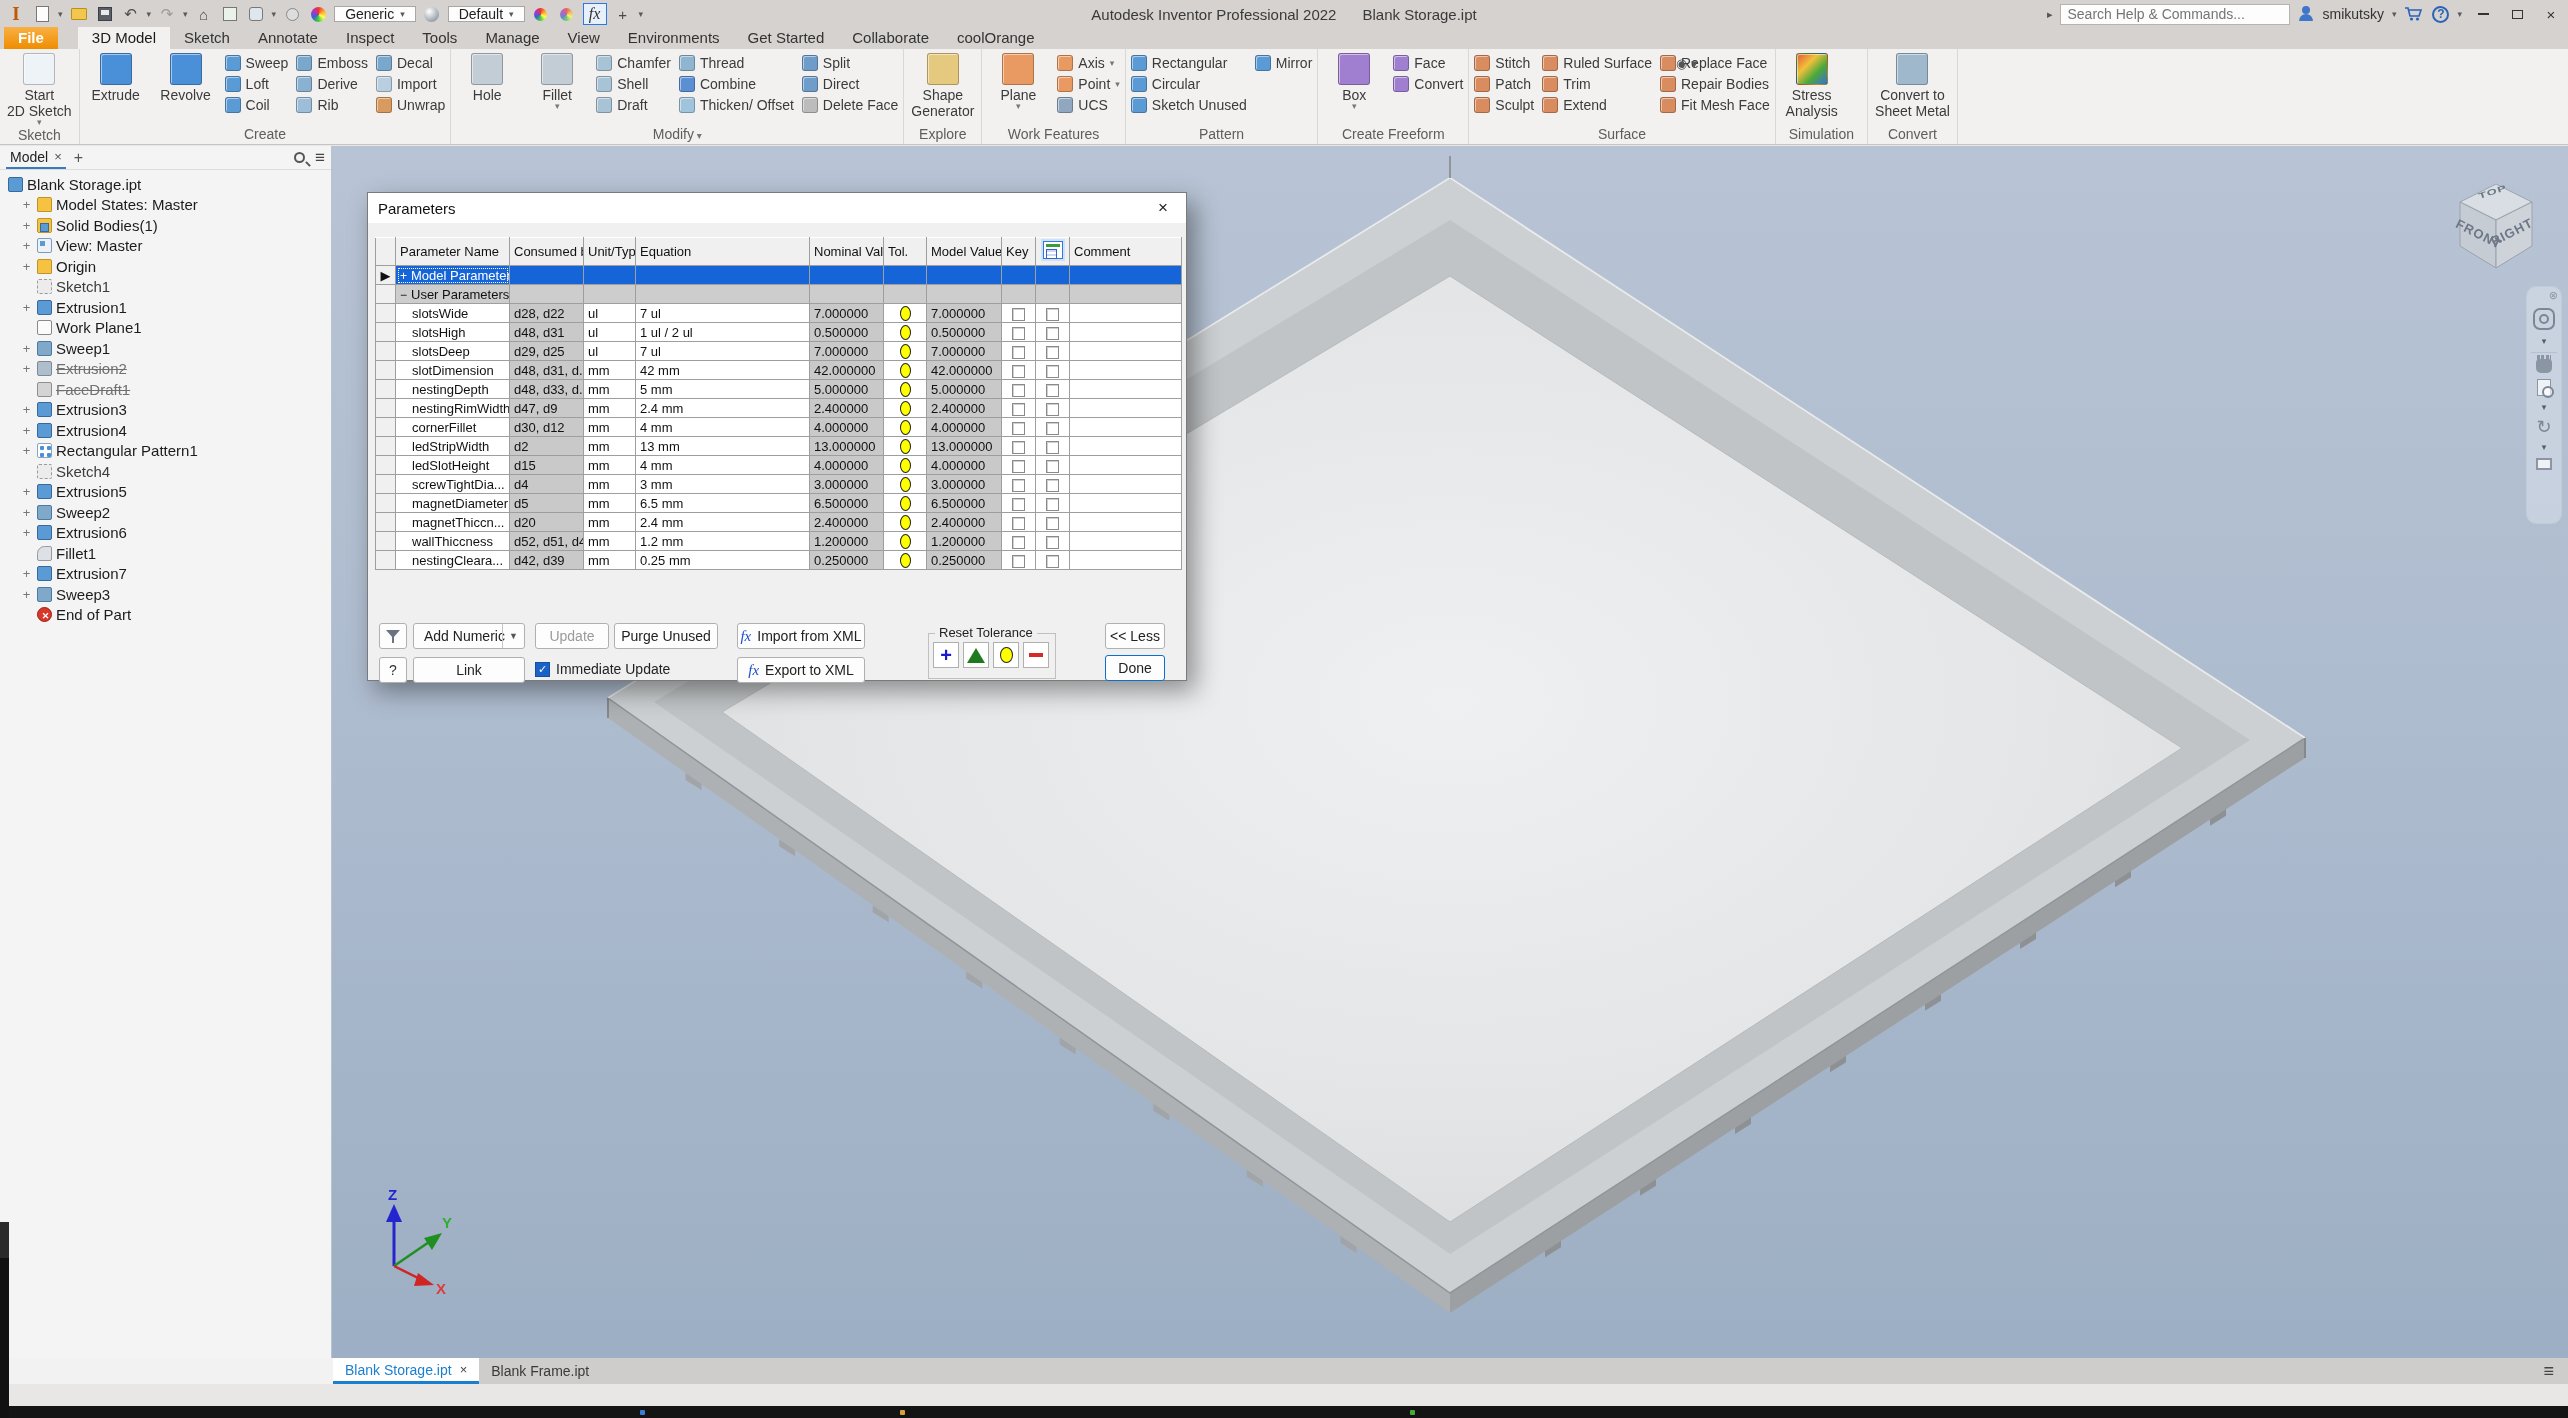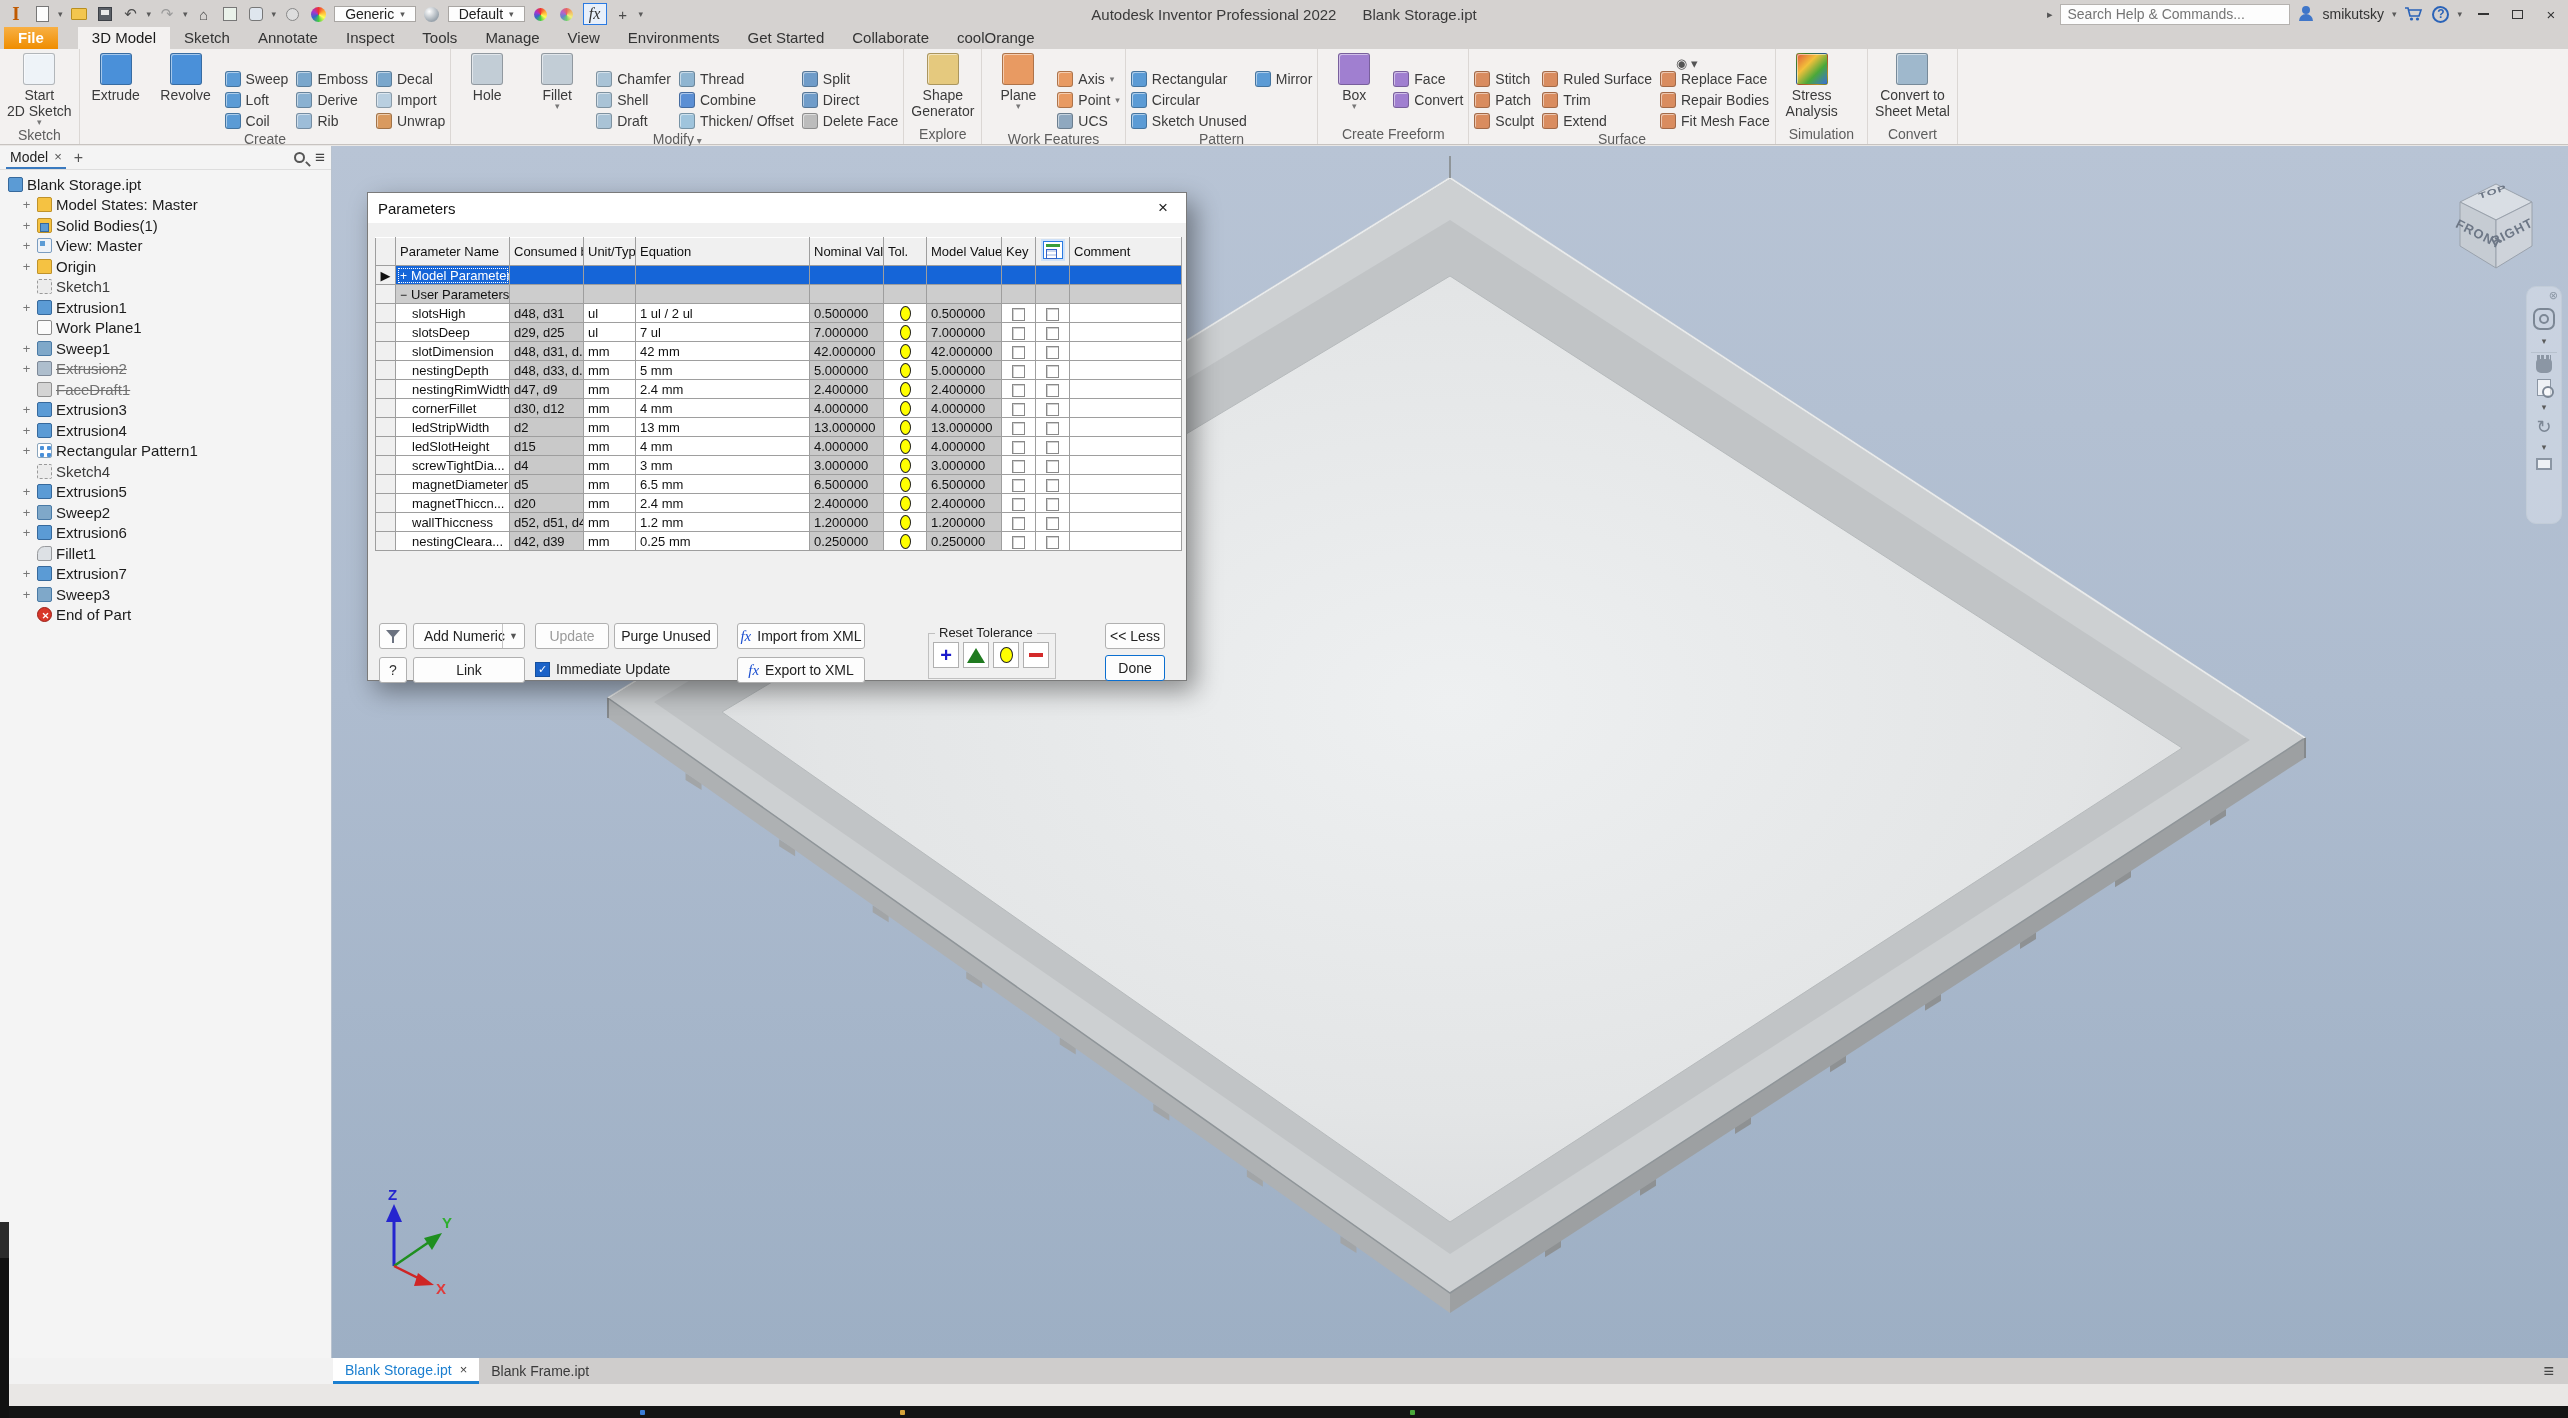--- a/index.html
+++ b/index.html
@@ -42,21 +42,21 @@
   
   .ribbon{position:absolute;left:0;top:49px;width:100%;height:96px;background:#f3f1f0;border-bottom:1px solid #c7c3c0;display:flex;align-items:stretch;}
   .rpanel{display:flex;flex-direction:column;border-right:1px solid #dbd7d4;padding:1px 5px 0;}
   .rpanel-content{flex:1;display:flex;gap:8px;align-items:flex-start;}
   .rpanel-label{text-align:center;font-size:14px;color:#5d5d5d;padding:1px 8px 2px;white-space:nowrap;}
   .rpanel-label.dd:after{content:" ▾";font-size:10px;color:#777;}
   .rbig{display:flex;flex-direction:column;align-items:center;min-width:62px;padding:0 2px;}
   .rbig .ric{width:32px;height:32px;margin:3px 0 2px;}
   .rlab{font-size:14px;text-align:center;line-height:16px;color:#3b3b3b;white-space:pre-line;}
   .rlab.dd:after{content:"▾";display:block;font-size:9px;color:#777;line-height:7px;}
-  .rcol{display:flex;flex-direction:column;gap:3px;padding-top:20px;}
+  .rcol{display:flex;flex-direction:column;gap:3px;padding-top:4px;}
   .rsmall{display:flex;align-items:center;gap:5px;height:18px;white-space:nowrap;}
   .rslab{font-size:14px;color:#3b3b3b;}
   .rsmall.dd:after{content:"▾";font-size:9px;color:#777;}
   .ric{display:inline-block;width:16px;height:16px;border-radius:3px;border:1px solid rgba(0,0,0,0.25);box-shadow:inset 1px 1px 0 rgba(255,255,255,0.5);flex:none;}
 
   
   .browser{position:absolute;left:0;top:146px;width:332px;height:1212px;background:#f4f4f4;border-right:1px solid #b9c3cf;}
   .bheader{height:24px;display:flex;align-items:center;background:#f4f4f4;border-bottom:1px solid #ddd;padding:0 6px;gap:8px;}
   .btab{display:flex;align-items:center;gap:6px;font-size:14px;color:#222;border-bottom:2px solid #3a7abf;padding:2px 4px;}
   .bclose{color:#555;font-size:13px;}
@@ -793,20 +793,33 @@
             <td></td>
             <td></td>
             <td></td>
             <td></td>
             <td></td>
             <td></td>
             <td></td>
           </tr>
           <tr>
             <td class="gut"></td>
+            <td class="namec"><span class="ind">slotsWide</span></td>
+            <td class="gray">d28, d22</td>
+            <td>ul</td>
+            <td>7 ul</td>
+            <td class="gray">7.000000</td>
+            <td class="tolc"><span class="tol-ellipse"></span></td>
+            <td class="gray">7.000000</td>
+            <td class="cbc"><span class="cb"></span></td>
+            <td class="cbc"><span class="cb"></span></td>
+            <td></td>
+          </tr>
+          <tr>
+            <td class="gut"></td>
             <td class="namec"><span class="ind">slotsHigh</span></td>
             <td class="gray">d48, d31</td>
             <td>ul</td>
             <td>1 ul / 2 ul</td>
             <td class="gray">0.500000</td>
             <td class="tolc"><span class="tol-ellipse"></span></td>
             <td class="gray">0.500000</td>
             <td class="cbc"><span class="cb"></span></td>
             <td class="cbc"><span class="cb"></span></td>
             <td></td>

